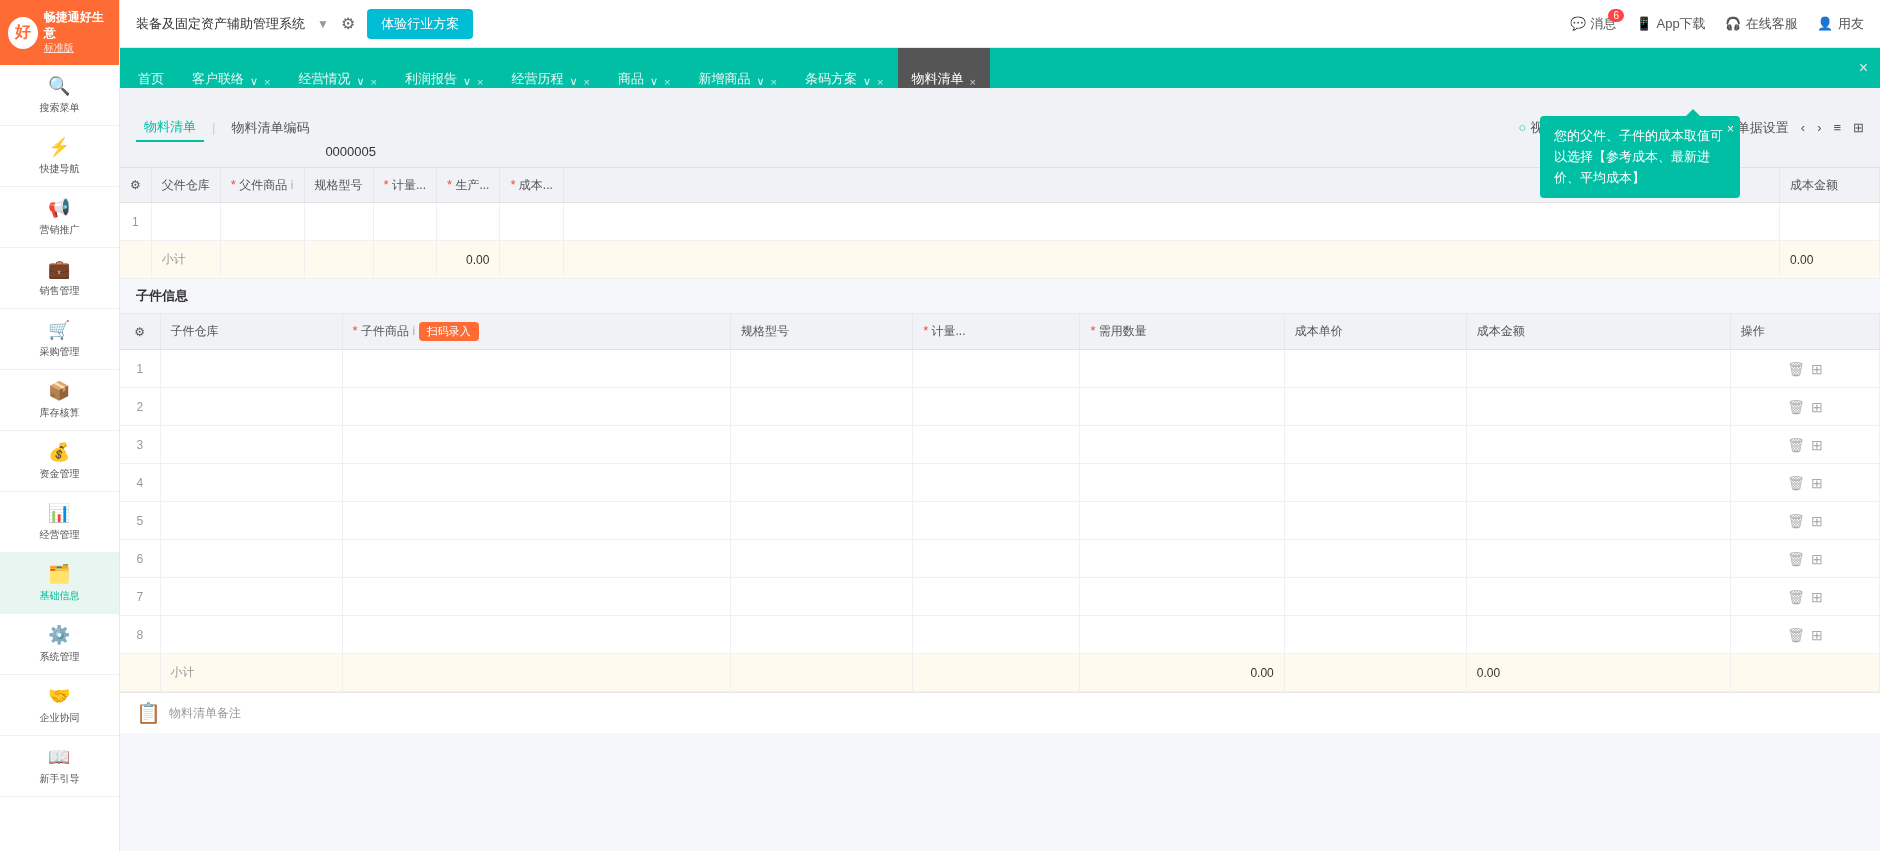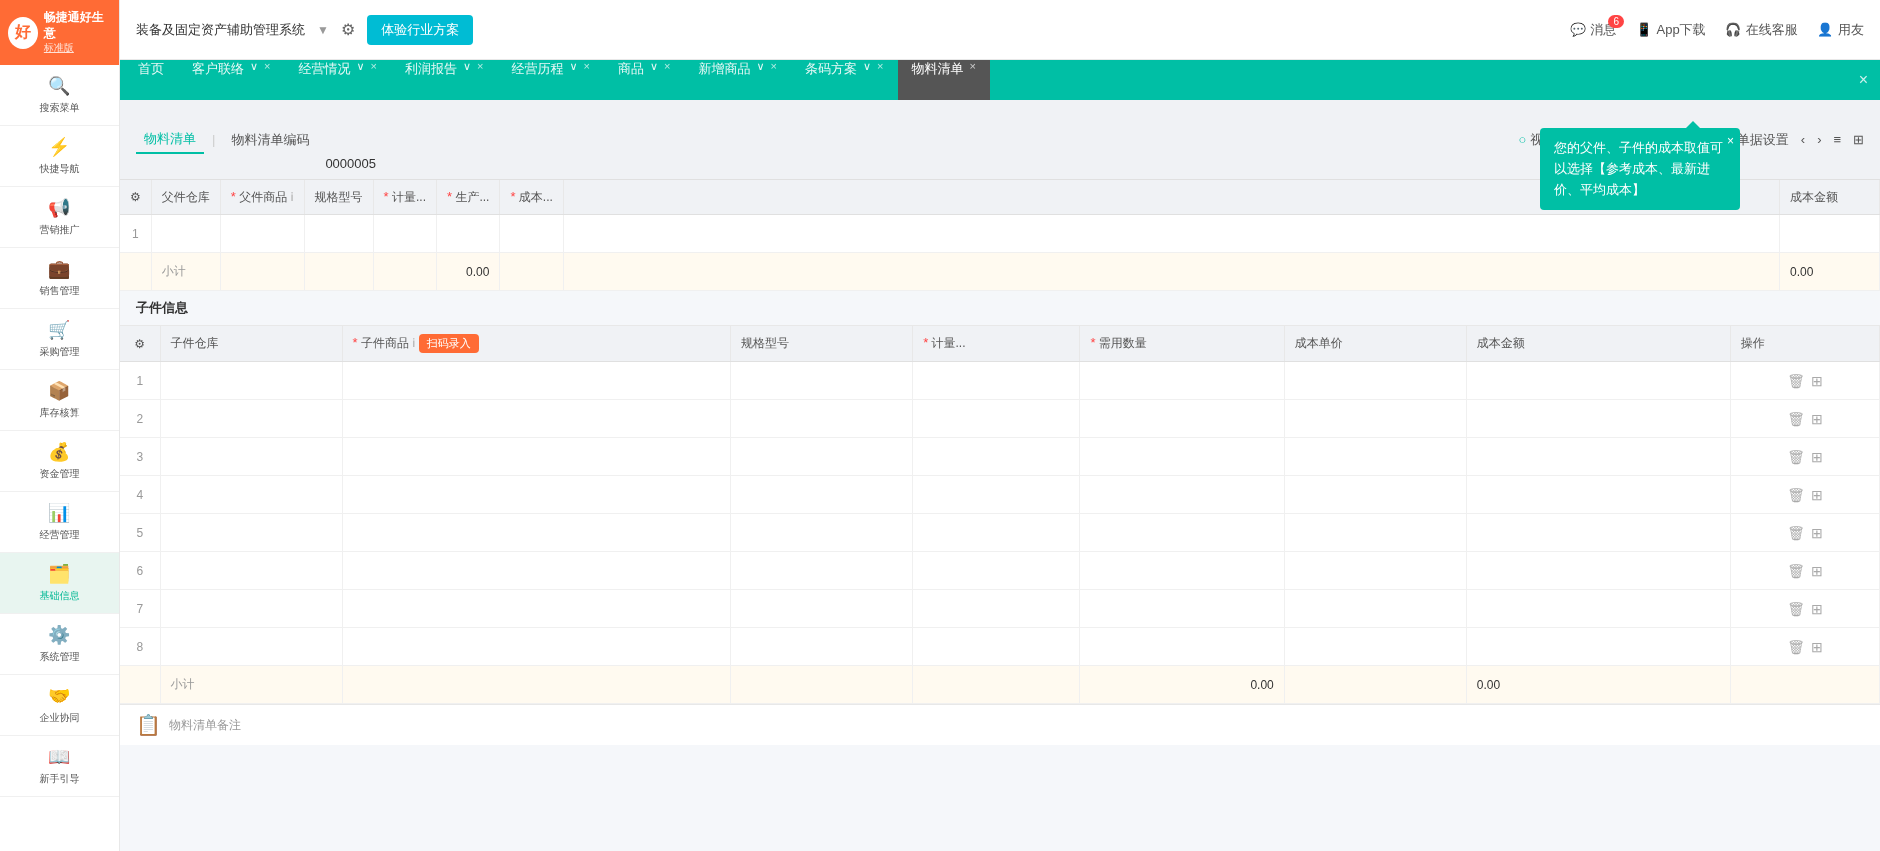--- a/index.html
+++ b/index.html
@@ -70,21 +70,21 @@
       flex-direction: column;
       overflow: hidden;
     }
 
     
     .topbar {
       background: white;
       display: flex;
       align-items: center;
       padding: 0 16px;
-      height: 60px;
+      height: 48px;
       border-bottom: 1px solid #e8e8e8;
       gap: 12px;
     }
     .topbar-title {
       font-size: 13px;
       color: #333;
       font-weight: 500;
     }
     .topbar-arrow {
       color: #999;
@@ -136,21 +136,21 @@
     .nav-tabs {
       background: #00bfa5;
       display: flex;
       align-items: center;
       height: 40px;
       padding: 0 4px;
       overflow-x: auto;
     }
     .nav-tab {
       display: flex;
-      align-items: flex-start;
+      align-items: flex-end;
       padding: 0 14px;
       height: 40px;
       color: rgba(255,255,255,0.9);
       cursor: pointer;
       white-space: nowrap;
       font-size: 13px;
       gap: 6px;
       transition: background 0.2s;
     }
     .nav-tab.active {

